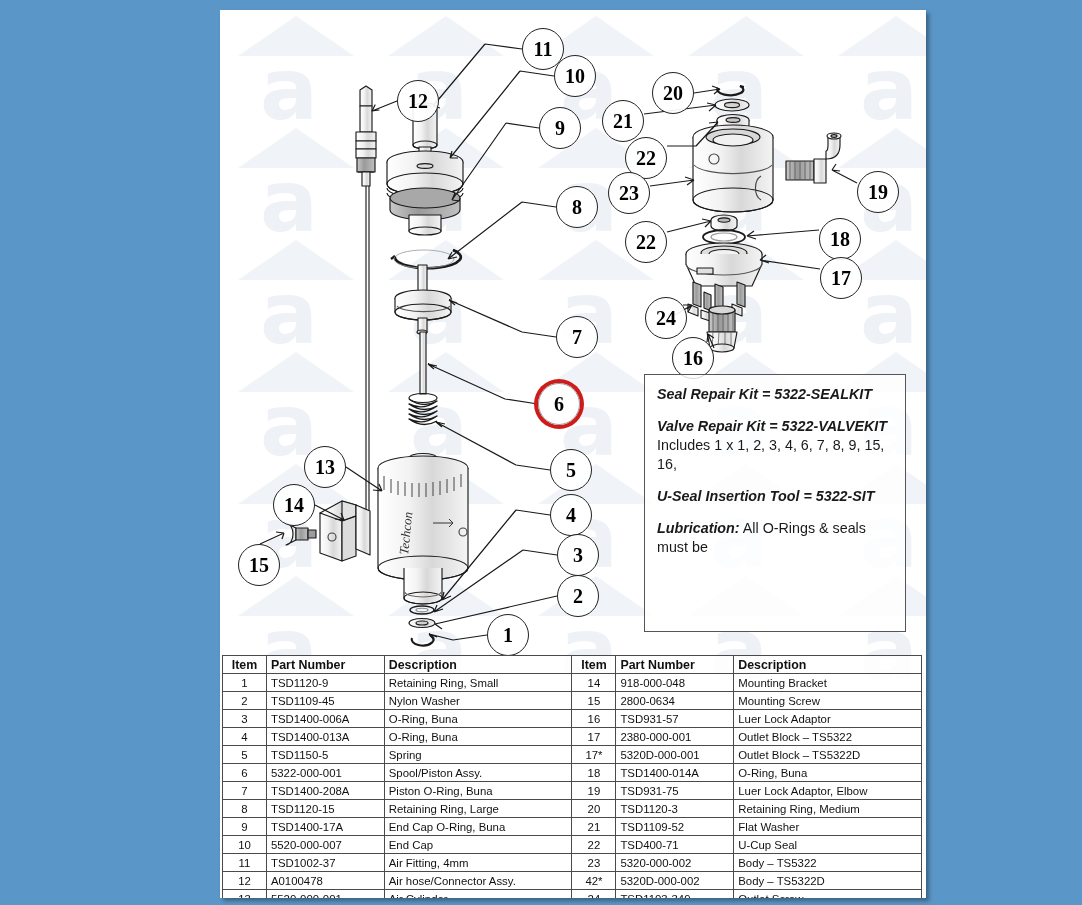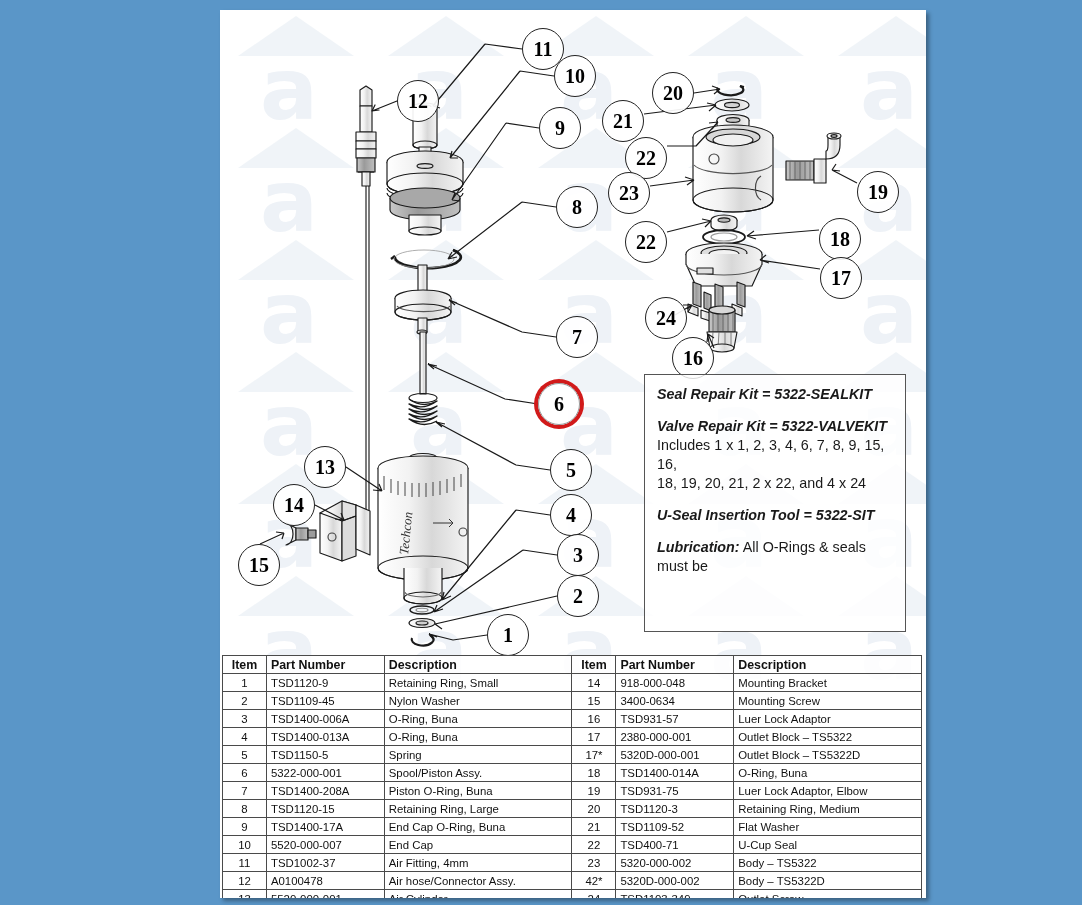--- a/index.html
+++ b/index.html
@@ -541,21 +541,20 @@
   </div>
 
   <div id="infobox">
     <div class="kitline">
       <div class="kit-title">Seal Repair Kit = 5322-SEALKIT</div>
     </div>
     <div class="gap"></div>
     <div class="kitline">
       <div class="kit-title">Valve Repair Kit = 5322-VALVEKIT</div>
       <div>Includes 1 x 1, 2, 3, 4, 6, 7, 8, 9, 15, 16,</div>
-      <div>18, 19, 20, 21, 2 x 22, and 4 x 24</div>
     </div>
     <div class="gap"></div>
     <div class="kit-title">U-Seal Insertion Tool = 5322-SIT</div>
     <div class="gap"></div>
     <div>
       <div><span class="kit-title">Lubrication:</span>
         <span>All O-Rings &amp; seals must be</span></div>
     </div>
   </div>
 
@@ -586,21 +585,21 @@
             <td>Retaining Ring, Small</td>
             <td class="c">14</td>
             <td>918-000-048</td>
             <td>Mounting Bracket</td>
           </tr>
           <tr>
             <td class="c">2</td>
             <td>TSD1109-45</td>
             <td>Nylon Washer</td>
             <td class="c">15</td>
-            <td>3400-0634</td>
+            <td>2800-0634</td>
             <td>Mounting Screw</td>
           </tr>
           <tr>
             <td class="c">3</td>
             <td>TSD1400-006A</td>
             <td>O-Ring, Buna</td>
             <td class="c">16</td>
             <td>TSD931-57</td>
             <td>Luer Lock Adaptor</td>
           </tr>

